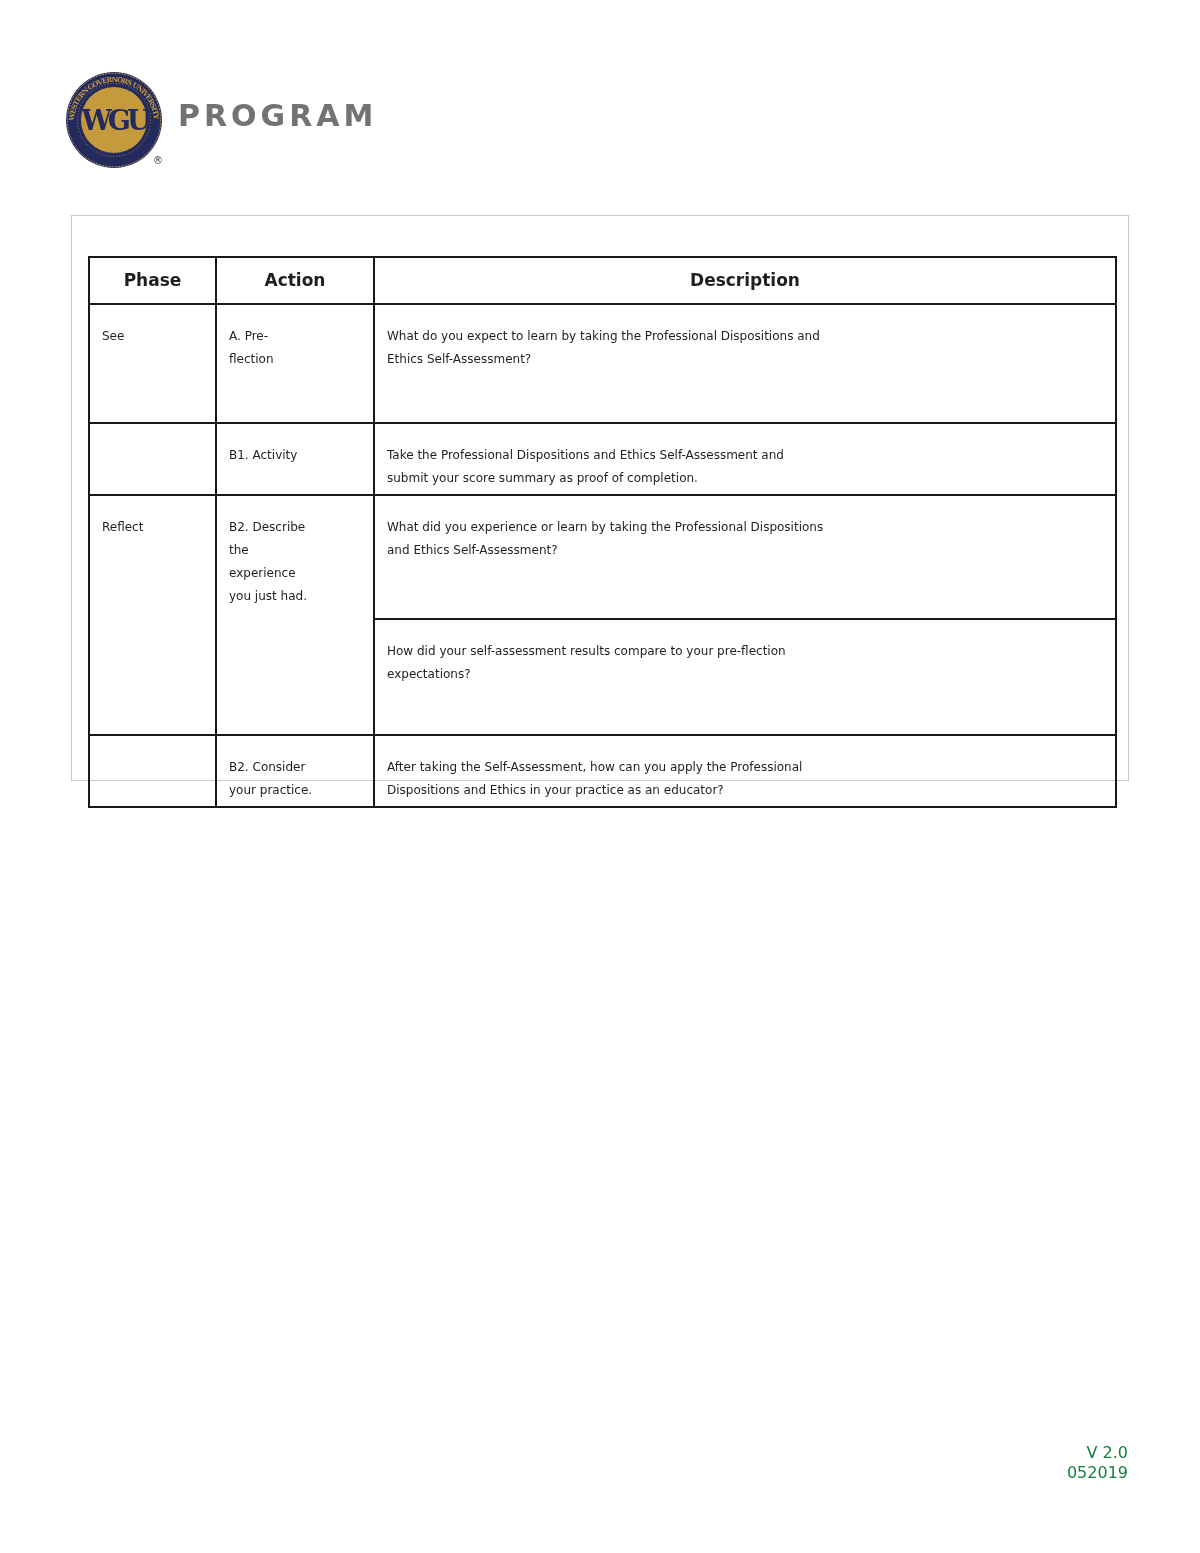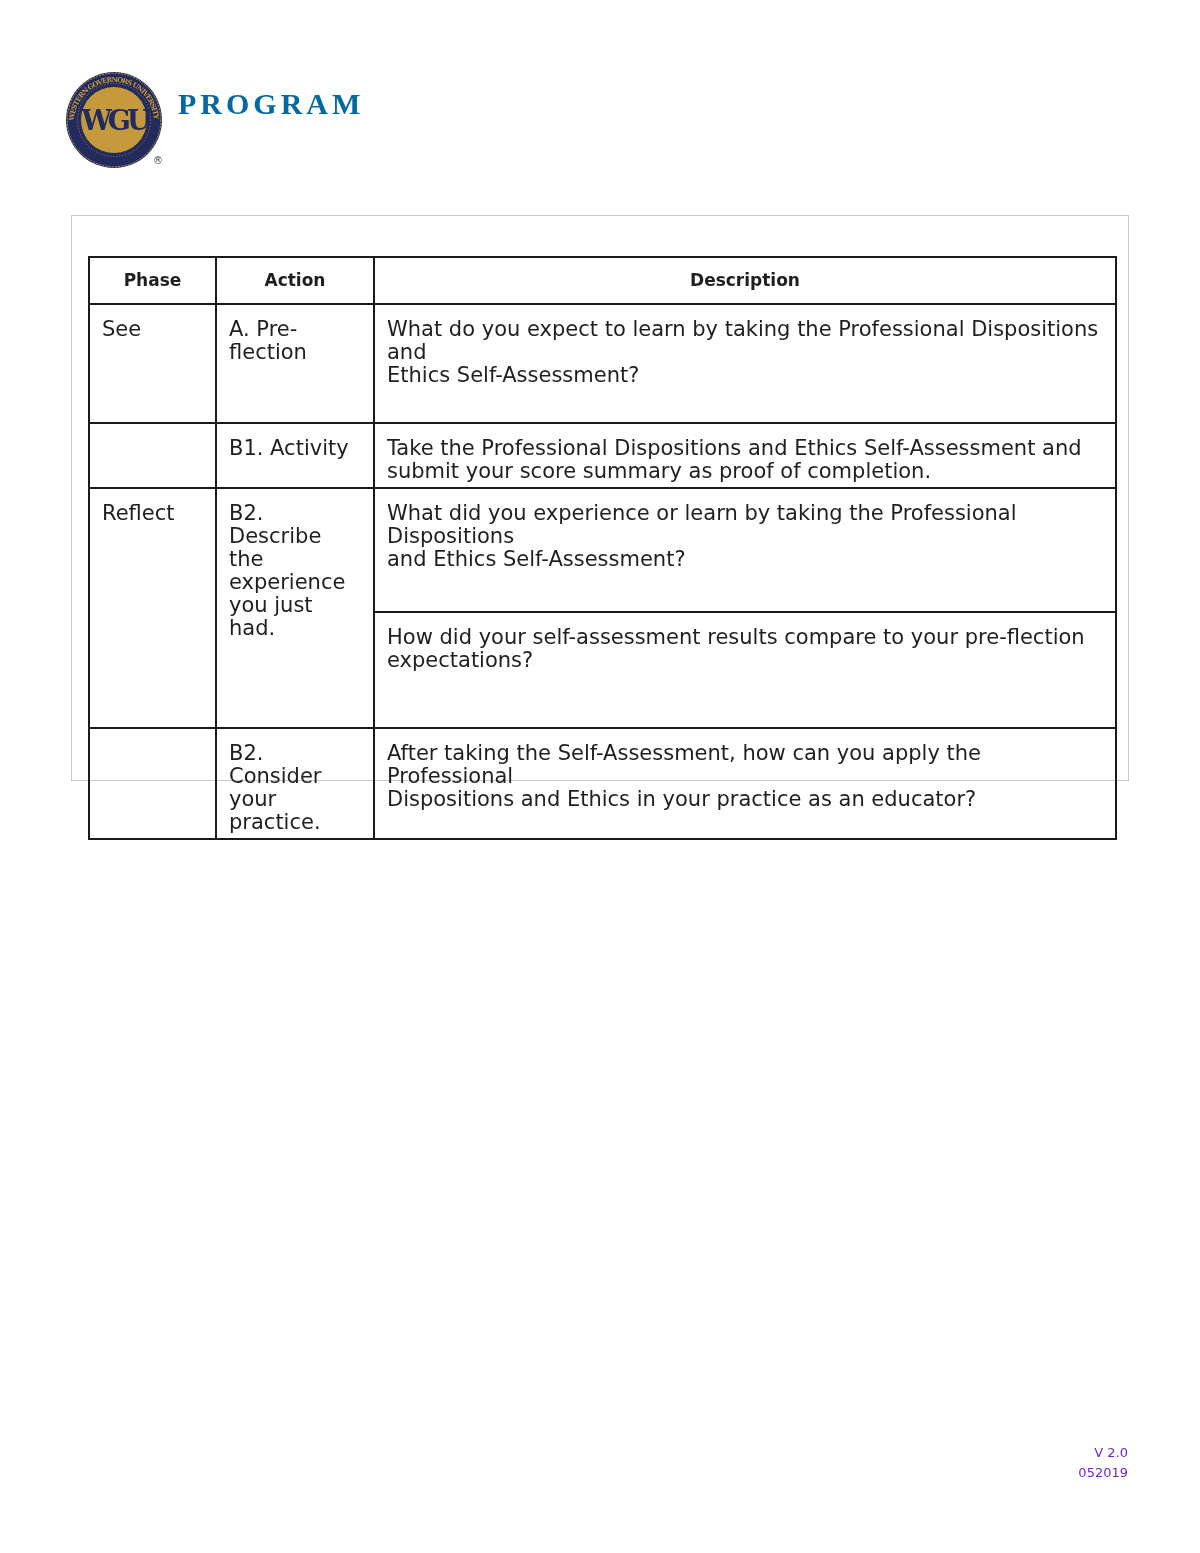--- a/index.html
+++ b/index.html
@@ -15,28 +15,27 @@
   
   .seal {
     position:absolute; left:64px; top:70px;
     width:100px; height:100px;
   }
   .reg-mark {
     position:absolute; left:153px; top:155px;
     font-size:10px; color:#3a3a3a;
   }
   .brand {
-    position:absolute; left:178px; top:84px;
-    color:#0369a1;
+    position:absolute; left:178px; top:96px;
+    color:#737373;
     font-weight:800;
     font-size:30px;
     letter-spacing:4px;
     line-height:40px;
     white-space:nowrap;
-    font-family:Liberation Serif, serif;
   }
   .doc-title {
     position:absolute; right:72px; top:88px;
     text-align:right;
     color:#27589B;
     font-weight:700;
     font-size:23px;
     line-height:30px;
     white-space:nowrap;
   }
@@ -50,45 +49,45 @@
   }
   table.phases {
     position:absolute; left:16px; top:40px;
     width:1027px;
     border-collapse:collapse;
     table-layout:fixed;
   }
   table.phases th, table.phases td {
     border:2px solid #1a1a1a;
     vertical-align:top;
-    font-size:21px;
+    font-size:12px;
     line-height:23px;
     color:#1f1f1f;
-    padding:13px 12px 4px 12px;
+    padding:20px 12px 4px 12px;
     white-space:pre-line;
     overflow:hidden;
   }
   table.phases th {
     text-align:center;
     font-weight:700;
     font-size:17px;
     padding:11px 4px;
     white-space:nowrap;
   }
   col.c-phase { width:127px; }
   col.c-action { width:158px; }
   col.c-desc { width:742px; }
 
   
   .version-footer {
     position:absolute; right:72px; top:1443px;
     text-align:right;
-    font-size:13px;
+    font-size:16px;
     line-height:20px;
-    color:#6d28d9;
+    color:#15803d;
   }
 </style>
 </head>
 <body>
 
 <div>
 
   <svg class="seal" viewBox="0 0 100 100" aria-hidden="true">
     <defs>
       <path id="arcTop" d="M 10,52 A 40,40 0 1 1 90,52" fill="none"></path>

